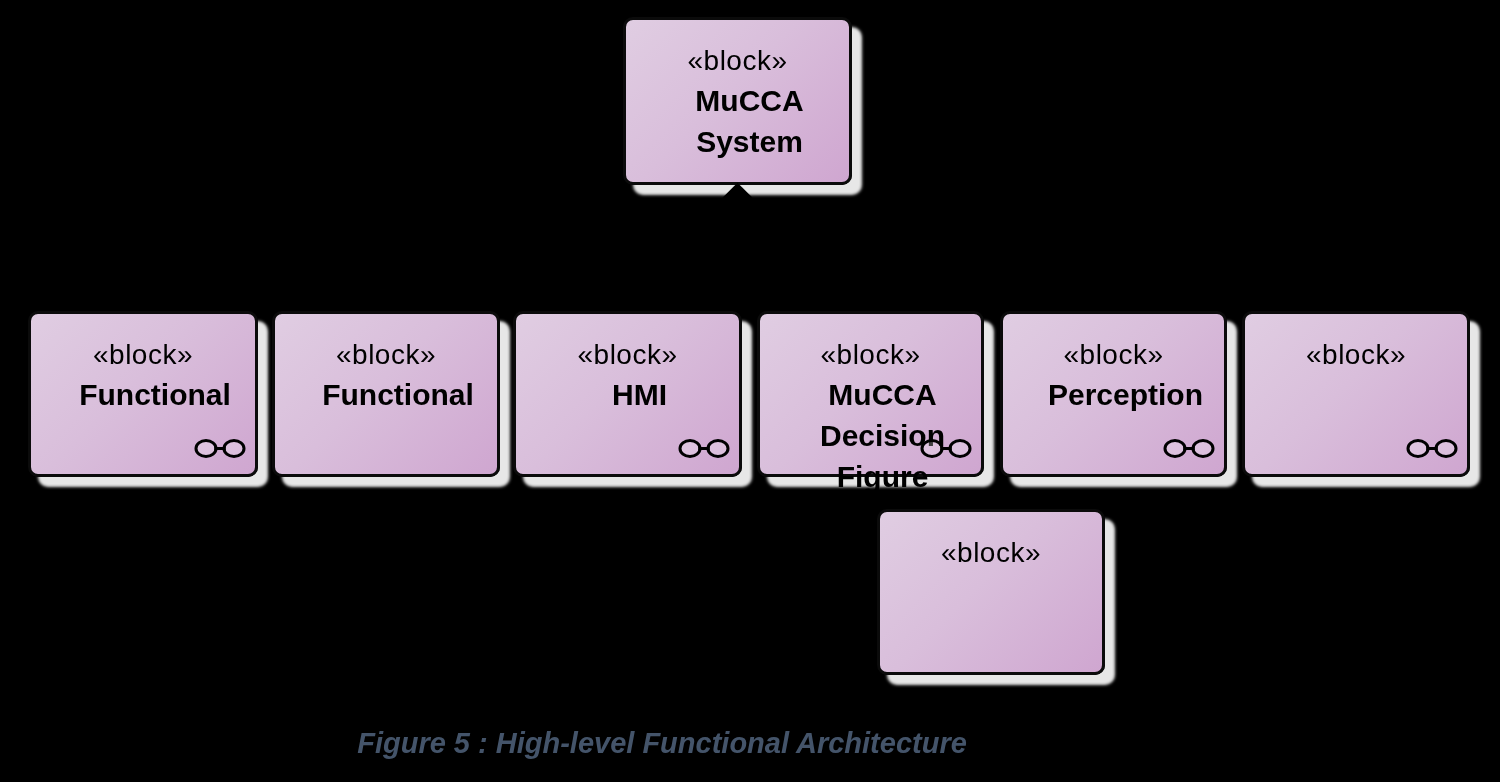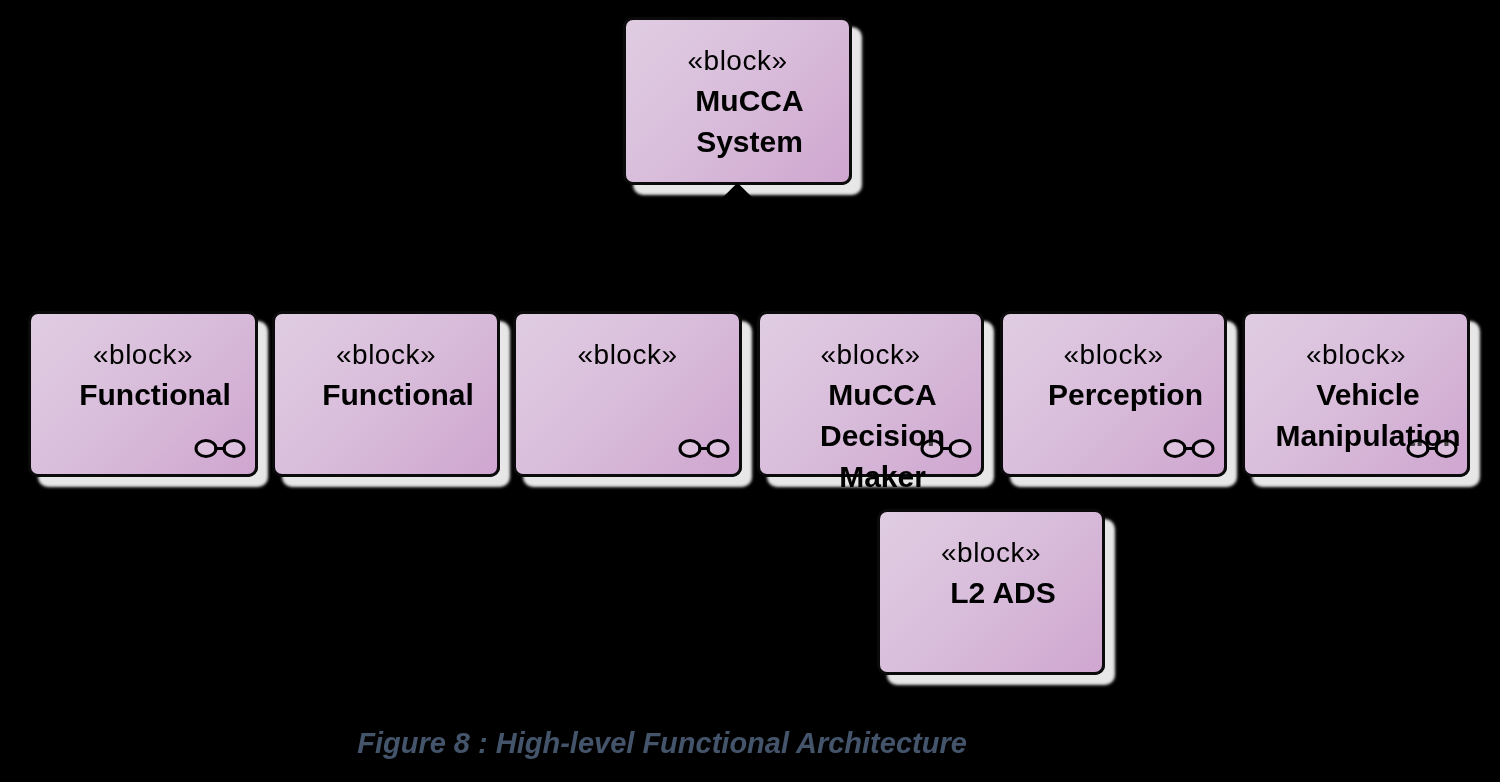--- a/index.html
+++ b/index.html
@@ -76,59 +76,57 @@
     </svg>
   </div>
 
   <div class="block b-dat">
     <div class="stereo">«block»</div>
     <div class="bname">Functional</div>
   </div>
 
   <div class="block b-hmi">
     <div class="stereo">«block»</div>
+    <div class="bname">HMI</div>
     <svg class="glasses" width="52" height="23" viewBox="0 0 52 23">
       <line x1="20" y1="11.5" x2="32" y2="11.5" stroke="#000" stroke-width="3"></line>
       <ellipse cx="12" cy="11.5" rx="10" ry="8" fill="rgba(255,255,255,0.25)" stroke="#000" stroke-width="3"></ellipse>
       <ellipse cx="40" cy="11.5" rx="10" ry="8" fill="rgba(255,255,255,0.25)" stroke="#000" stroke-width="3"></ellipse>
     </svg>
   </div>
 
   <div class="block b-dm">
     <div class="stereo">«block»</div>
     <div class="bname">MuCCA
-Decision Maker</div>
+Decision Figure</div>
     <svg class="glasses" width="52" height="23" viewBox="0 0 52 23">
       <line x1="20" y1="11.5" x2="32" y2="11.5" stroke="#000" stroke-width="3"></line>
       <ellipse cx="12" cy="11.5" rx="10" ry="8" fill="rgba(255,255,255,0.25)" stroke="#000" stroke-width="3"></ellipse>
       <ellipse cx="40" cy="11.5" rx="10" ry="8" fill="rgba(255,255,255,0.25)" stroke="#000" stroke-width="3"></ellipse>
     </svg>
   </div>
 
   <div class="block b-mon">
     <div class="stereo">«block»</div>
     <div class="bname">Perception</div>
     <svg class="glasses" width="52" height="23" viewBox="0 0 52 23">
       <line x1="20" y1="11.5" x2="32" y2="11.5" stroke="#000" stroke-width="3"></line>
       <ellipse cx="12" cy="11.5" rx="10" ry="8" fill="rgba(255,255,255,0.25)" stroke="#000" stroke-width="3"></ellipse>
       <ellipse cx="40" cy="11.5" rx="10" ry="8" fill="rgba(255,255,255,0.25)" stroke="#000" stroke-width="3"></ellipse>
     </svg>
   </div>
 
   <div class="block b-veh">
     <div class="stereo">«block»</div>
-    <div class="bname">Vehicle
-Manipulation</div>
     <svg class="glasses" width="52" height="23" viewBox="0 0 52 23">
       <line x1="20" y1="11.5" x2="32" y2="11.5" stroke="#000" stroke-width="3"></line>
       <ellipse cx="12" cy="11.5" rx="10" ry="8" fill="rgba(255,255,255,0.25)" stroke="#000" stroke-width="3"></ellipse>
       <ellipse cx="40" cy="11.5" rx="10" ry="8" fill="rgba(255,255,255,0.25)" stroke="#000" stroke-width="3"></ellipse>
     </svg>
   </div>
 
   <div class="block b-l2">
     <div class="stereo">«block»</div>
-    <div class="bname">L2 ADS</div>
   </div>
 
-  <div class="caption">Figure 8 : High-level Functional Architecture</div>
+  <div class="caption">Figure 5 : High-level Functional Architecture</div>
 
 </div>
 
 </body></html>

